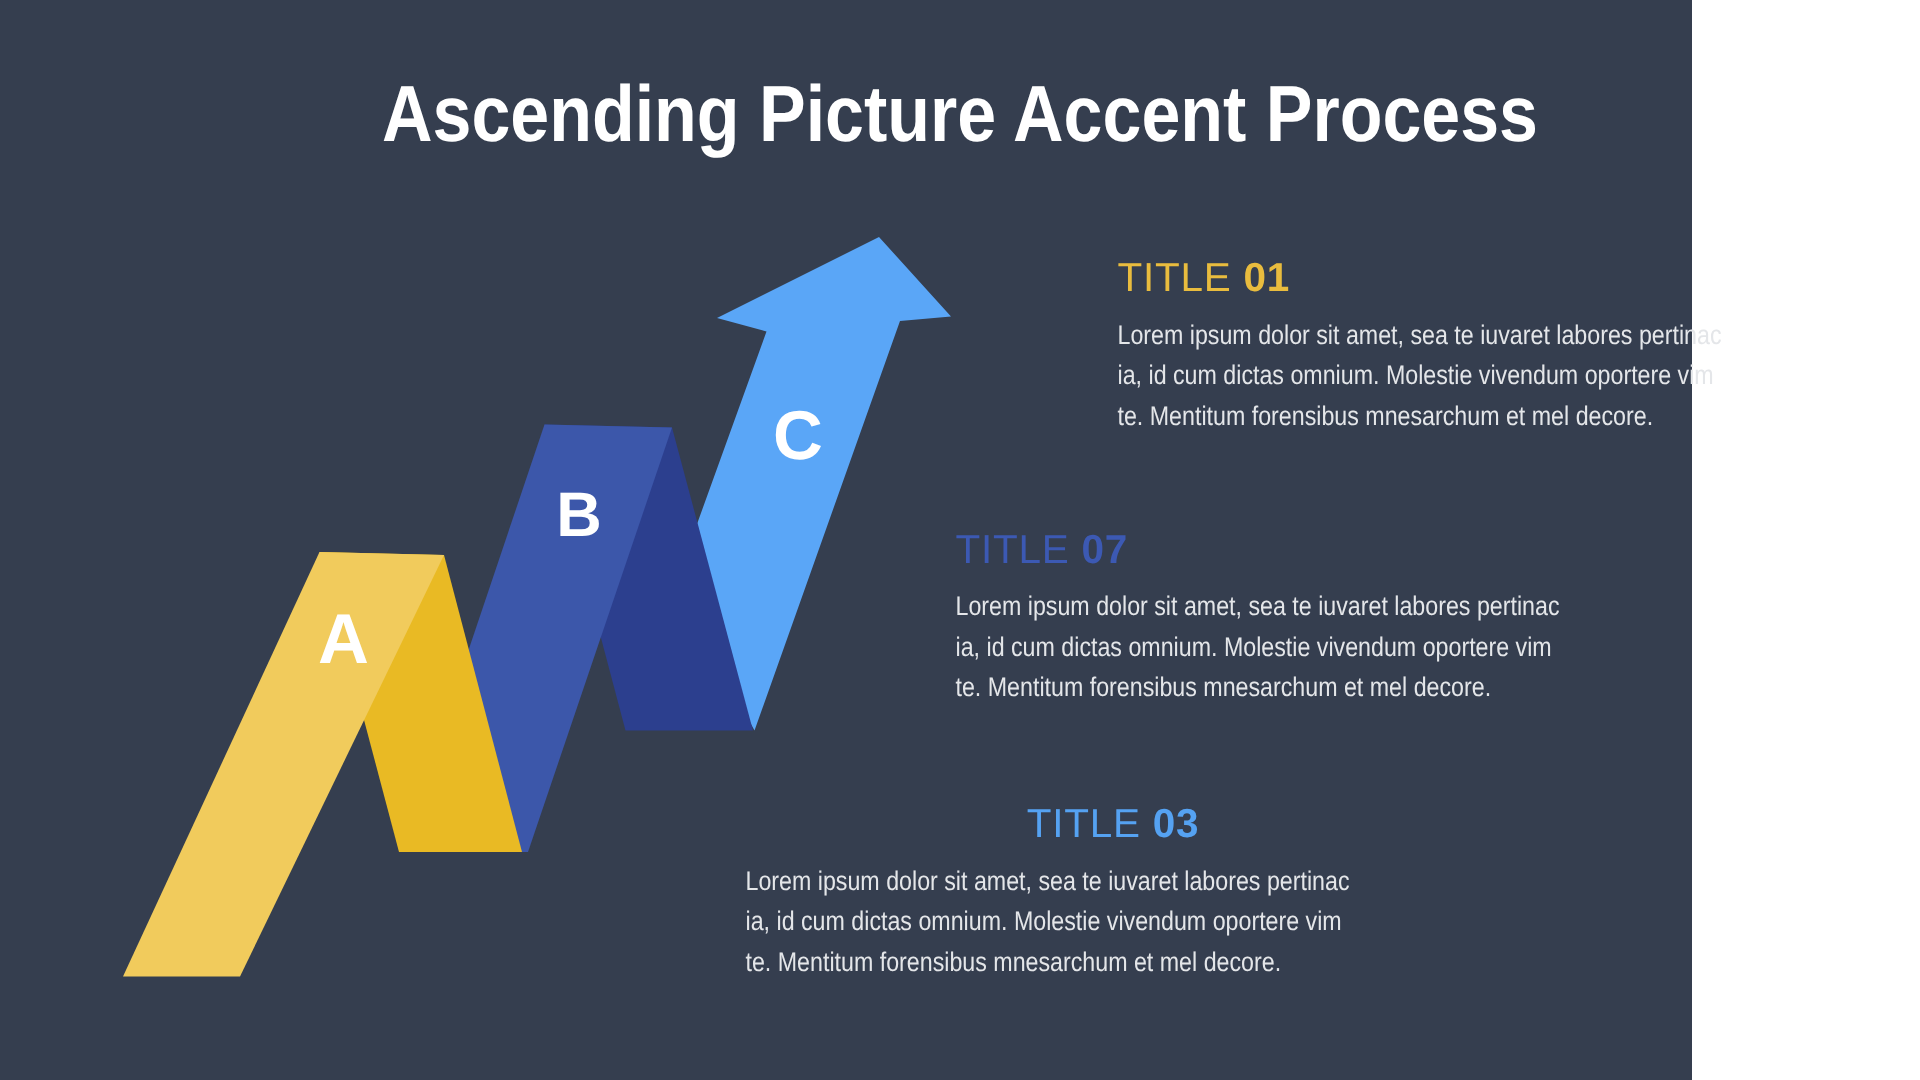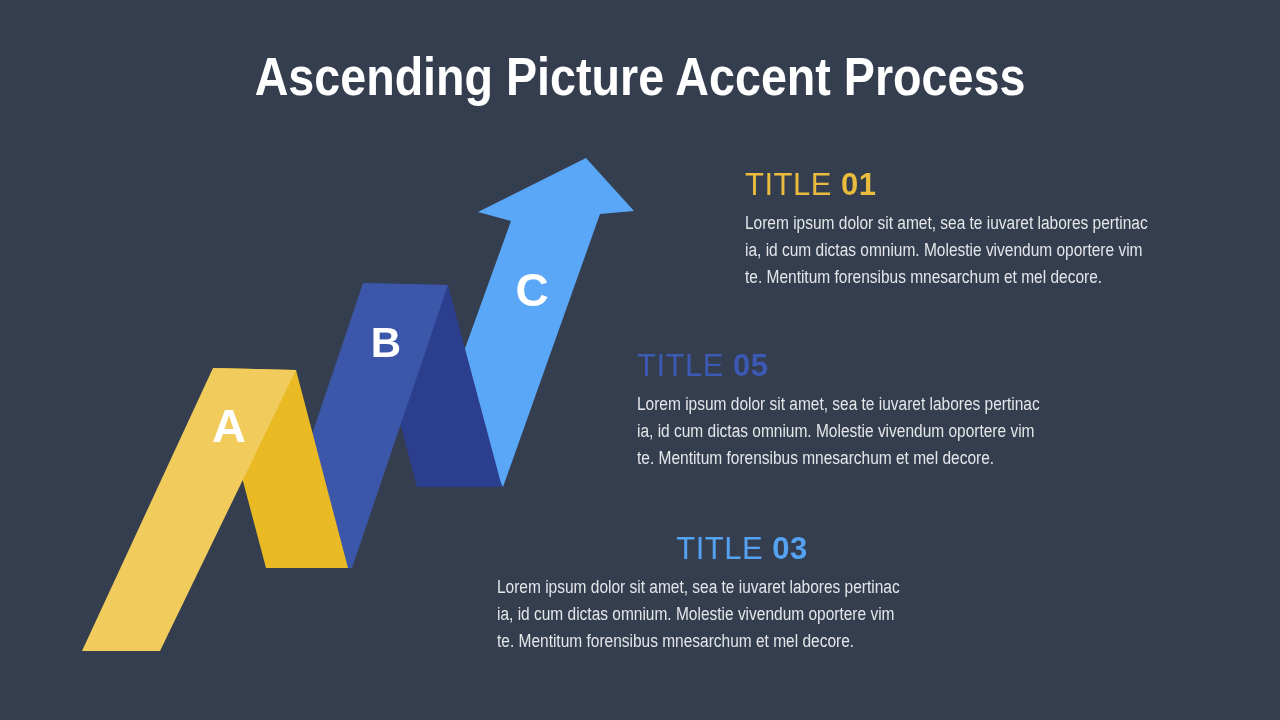--- a/index.html
+++ b/index.html
@@ -5,21 +5,21 @@
   html, body {
     margin: 0;
     padding: 0;
     width: 1280px;
     height: 720px;
     overflow: hidden;
     font-family: "Liberation Sans", sans-serif;
   }
   .slide {
     position: relative;
-    width: 1280px;
+    width: 1128px;
     height: 720px;
     background: #353E4F;
   }
   .slide-title {
     position: absolute;
     top: 46px;
     left: 0;
     width: 1280px;
     text-align: center;
     color: #FFFFFF;
@@ -40,21 +40,21 @@
     font-family: "Liberation Sans", sans-serif;
     font-weight: 700;
     fill: #FFFFFF;
     text-anchor: middle;
   }
   .item {
     position: absolute;
     width: 490px;
   }
   .item-title {
-    font-size: 31px;
+    font-size: 27px;
     line-height: 30px;
     font-weight: 400;
     letter-spacing: 0.5px;
     white-space: nowrap;
   }
   .item-title .num {
     font-weight: 700;
   }
   .item-body {
     margin-top: 10px;
@@ -97,21 +97,21 @@
       <span class="num">01</span>
     </div>
     <div class="item-body">Lorem ipsum dolor sit amet, sea te iuvaret labores pertinac
 ia, id cum dictas omnium. Molestie vivendum oportere vim
 te. Mentitum forensibus mnesarchum et mel decore.</div>
   </div>
 
   <div class="item" style="left:637px; top:351px;">
     <div class="item-title" style="color: rgb(60, 89, 179);">
       <span>TITLE</span>
-      <span class="num">05</span>
+      <span class="num">07</span>
     </div>
     <div class="item-body">Lorem ipsum dolor sit amet, sea te iuvaret labores pertinac
 ia, id cum dictas omnium. Molestie vivendum oportere vim
 te. Mentitum forensibus mnesarchum et mel decore.</div>
   </div>
 
   <div class="item" style="left:497px; top:534px;">
     <div class="item-title" style="color: rgb(85, 162, 242); text-align: center;">
       <span>TITLE</span>
       <span class="num">03</span>

